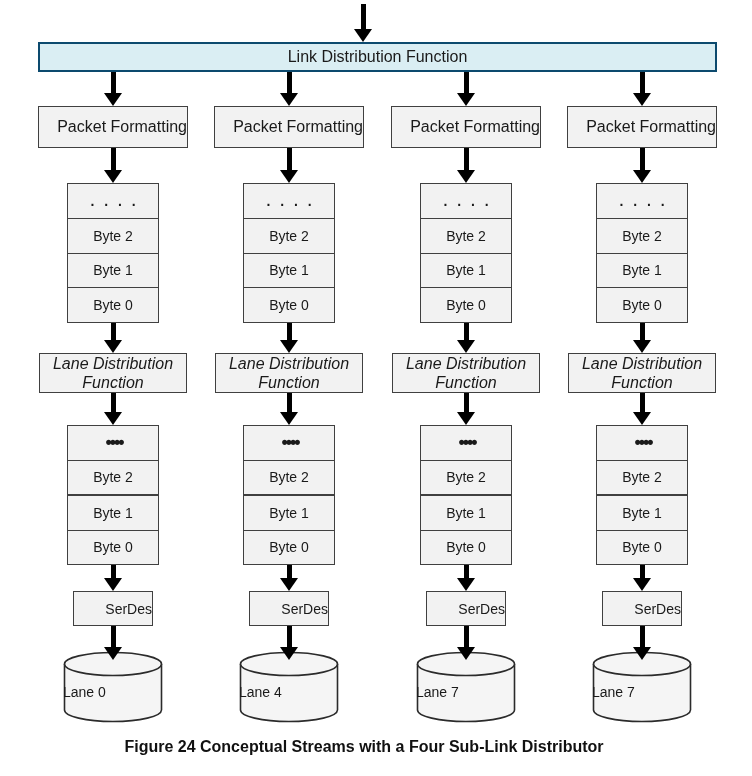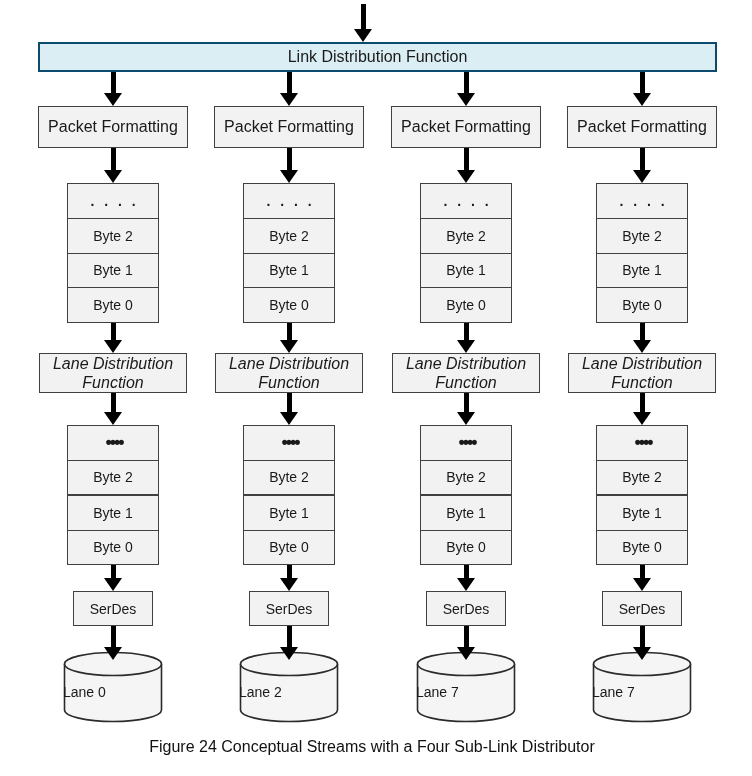--- a/index.html
+++ b/index.html
@@ -26,21 +26,21 @@
     display:flex;align-items:center;justify-content:center;font-size:16px;
   }
   
   .col{
     position:absolute;top:72px;width:150px;
     display:flex;flex-direction:column;align-items:center;
   }
   .col-1{left:38px;} .col-2{left:214px;} .col-3{left:391px;} .col-4{left:567px;}
   .box{
     box-sizing:border-box;background:#f2f2f2;border:1px solid #404040;
-    display:flex;align-items:center;justify-content:center;
+    display:flex;align-items:center;justify-content:flex-end;
     text-align:center;flex:none;
   }
   .packet{width:150px;height:42px;font-size:16px;}
   .ldf{width:148px;height:40px;font-size:16px;line-height:1.2;padding:0 8px;font-style:italic;}
   .serdes{width:80px;height:35px;font-size:14px;}
   .stack{
     width:92px;height:140px;box-sizing:border-box;flex:none;
     background:#f2f2f2;border:1px solid #404040;
     display:flex;flex-direction:column;
   }
@@ -57,21 +57,21 @@
     position:relative;width:100px;height:72px;flex:none;
     margin-top:-9px;z-index:1;
   }
   .cylinder svg{position:absolute;left:0;top:0;}
   .lane-label{
     position:absolute;left:0;right:0;top:33px;font-size:14px;
   }
   
   .caption{
     position:absolute;left:0;top:738px;width:728px;text-align:center;
-    font-size:16px;font-weight:400;color:#111;margin-left:8px;
+    font-size:16px;font-weight:700;color:#111;
   }
 </style>
 </head>
 <body>
 
 <div class="page">
 
   <div class="arrow top-arrow">
     <i class="shaft"></i>
     <i class="head"></i>
@@ -180,21 +180,21 @@
       </div>
     <div class="arrow" style="height:34px">
         <i class="shaft"></i>
         <i class="head"></i>
       </div>
     <div class="cylinder">
       <svg width="100" height="72" viewBox="0 0 100 72">
         <path d="M1.5,13 V59 A48.5,11.5 0 0 0 98.5,59 V13" fill="#f5f5f5" stroke="#2b2b2b" stroke-width="1.6"></path>
         <ellipse cx="50" cy="13" rx="48.5" ry="11.5" fill="#f5f5f5" stroke="#2b2b2b" stroke-width="1.6"></ellipse>
       </svg>
-      <div class="lane-label">Lane 2</div>
+      <div class="lane-label">Lane 4</div>
     </div>
   </div>
 
   <div class="col col-3">
     <div class="arrow" style="height:34px">
         <i class="shaft"></i>
         <i class="head"></i>
       </div>
     <div class="box packet">
         <span>Packet Formatting</span>

